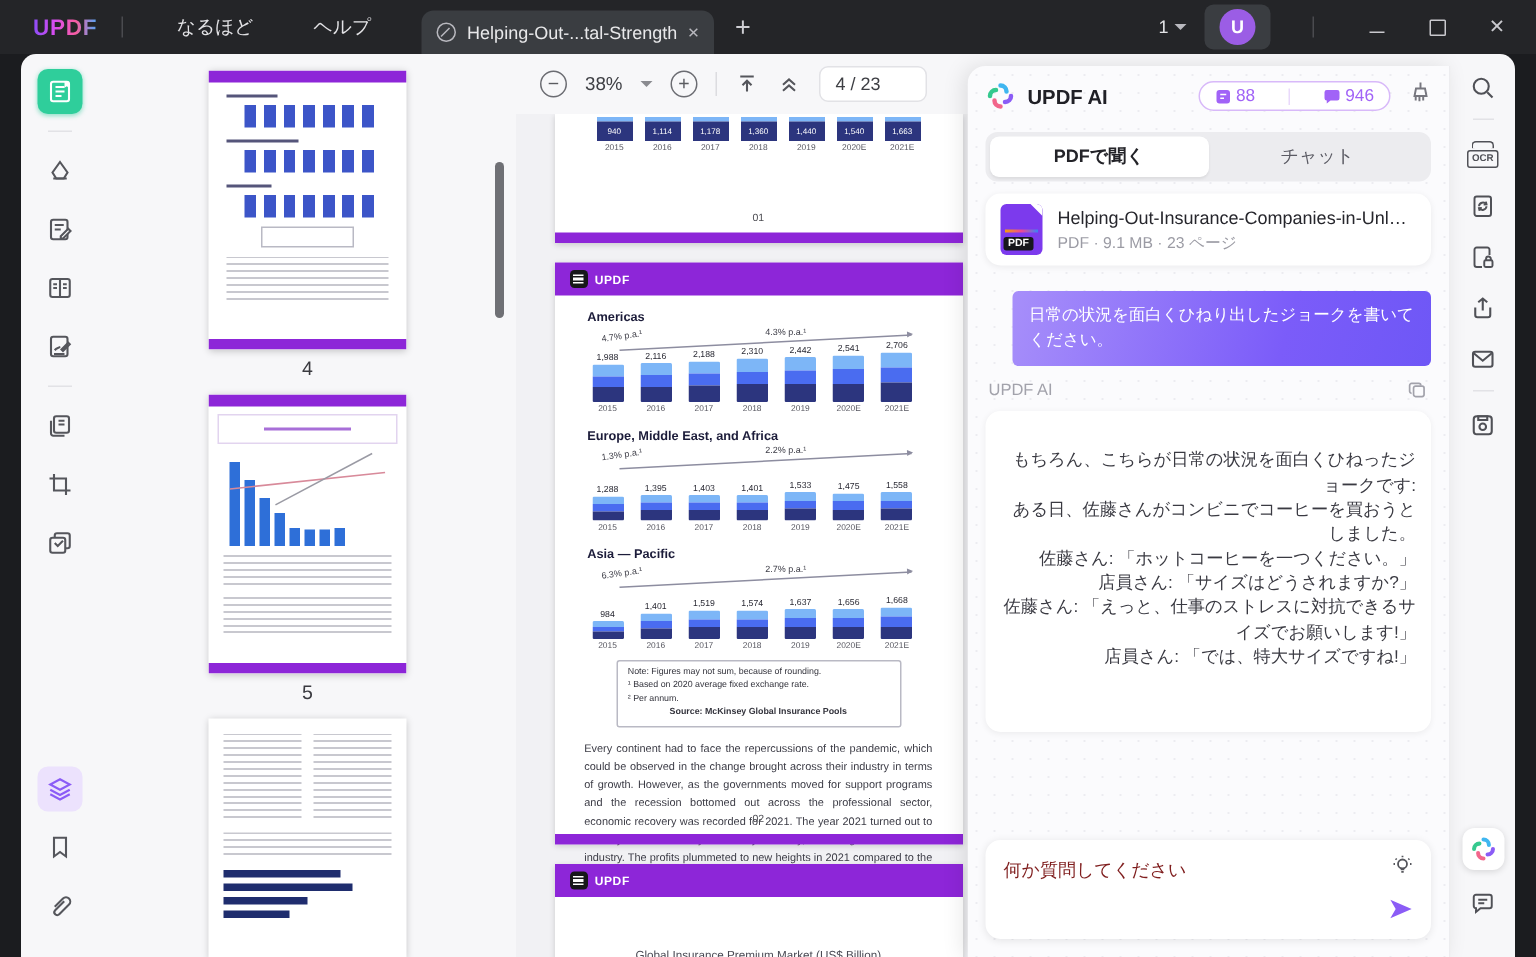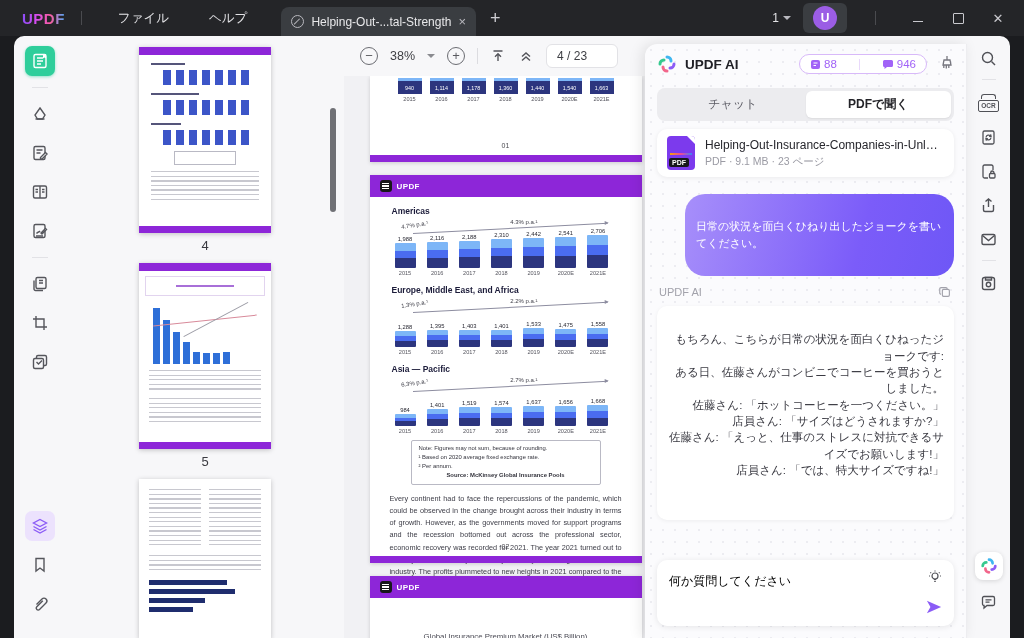--- a/index.html
+++ b/index.html
@@ -108,25 +108,25 @@
   .pdf-ic .rain{position:absolute;left:3px;right:3px;top:17px;height:2px;background:linear-gradient(90deg,#f59e0b,#ec4899,#3b82f6);}
   .pdf-ic .chip{position:absolute;left:2px;bottom:3px;background:#17171c;color:#fff;font-size:7px;font-weight:bold;padding:1px 3px;border-radius:2px;}
   .fc-name{font-size:12px;color:#26262c;white-space:nowrap;overflow:hidden;text-overflow:ellipsis;max-width:248px;}
   .fc-meta{font-size:10.5px;color:#9b9ba4;margin-top:3px;}
   .chat{flex:1;overflow:hidden;padding:0 12px;}
   .msg-card{background:#fff;border-radius:10px;padding:9px 10px;box-shadow:0 1px 4px rgba(0,0,0,.06);font-size:11.5px;line-height:1.42;color:#3a3a42;white-space:pre-line;}
   .msg-first{margin-top:-7px;}
   .actions{display:flex;justify-content:flex-end;align-items:center;gap:13px;margin-top:7px;color:#84848d;}
   .actions svg{width:15px;height:15px;display:block;}
   .a-div{width:1px;height:12px;background:#e2e2e7;}
-  .user-bubble{margin:11px 0 0 28px;background:linear-gradient(105deg,#a78ffa,#7b5cf9 65%,#6e57f6);color:#fff;border-radius:20px;padding:24px 11px;font-size:11px;line-height:1.55;white-space:pre-line;}
+  .user-bubble{margin:11px 0 0 18px;background:linear-gradient(105deg,#a78ffa,#7b5cf9 65%,#6e57f6);color:#fff;border-radius:4px;padding:8px 11px;font-size:11px;line-height:1.55;white-space:pre-line;}
   .ai-label-row{display:flex;justify-content:space-between;align-items:center;margin:9px 2px 0;color:#a2a2ab;font-size:11px;}
   .msg-second{margin-top:7px;text-align:right;}
   .input-box{margin:10px 12px 12px;background:#fff;border-radius:10px;box-shadow:0 1px 6px rgba(0,0,0,.09);height:66px;position:relative;padding:11px 12px;flex:none;}
-  .ph{font-size:12px;color:#000000;}
+  .ph{font-size:12px;color:#7f1d1d;}
   .bulb{position:absolute;top:9px;right:11px;color:#55565c;}
   .send{position:absolute;bottom:7px;right:11px;color:#8b5cf6;}
 
   
   .tools-right{position:absolute;right:0;top:0;width:43px;height:100%;display:flex;flex-direction:column;align-items:center;padding:14px 0 10px;color:#505157;}
   .rt-btn{margin-bottom:17px;display:flex;align-items:center;justify-content:center;}
   .rt-btn svg{width:17px;height:17px;display:block;}
   .rt-div{width:14px;height:1px;background:#e2e2e6;margin:-5px 0 14px;}
   .ocr-ic{display:flex;flex-direction:column;align-items:center;gap:1px;}
   .ocr-lid{width:15px;height:5px;border:1.3px solid #505157;border-bottom:none;border-radius:3px 3px 0 0;}
@@ -134,21 +134,21 @@
   .ai-fab{width:28px;height:28px;background:#fff;border-radius:8px;box-shadow:0 1px 5px rgba(0,0,0,.14);display:flex;align-items:center;justify-content:center;margin-bottom:14px;}
 </style>
 </head>
 <body>
 
 <div id="stage">
 
   <div class="titlebar">
     <span class="logo">UPDF</span>
     <span class="tb-div"></span>
-    <span class="menu-item">ファイル</span>
+    <span class="menu-item">なるほど</span>
     <span class="menu-item">ヘルプ</span>
     <div class="doc-tab">
       <span class="tab-ic"></span>
       <span class="t-label">Helping-Out-...tal-Strength</span>
       <span class="t-close">×</span>
     </div>
     <span class="new-tab">+</span>
     <div class="tb-right">
       <span class="win-count">
         <span>1</span>
@@ -633,22 +633,22 @@
           </span>
         </span>
         <span class="broom">
           <svg width="17" height="17" viewBox="0 0 17 17" fill="none" stroke="currentColor" stroke-width="1.3">
               <path d="M10 2v4M7 6h6l1 5H6z"></path>
               <path d="M6.8 11v3M9.3 11v3.5M11.8 11v3"></path>
             </svg>
         </span>
       </div>
       <div class="ai-tabs">
+        <span class="ai-tab active">PDFで聞く</span>
         <span class="ai-tab">チャット</span>
-        <span class="ai-tab active">PDFで聞く</span>
       </div>
       <div class="file-card">
         <span class="pdf-ic">
             <span class="rain"></span>
             <span class="chip">PDF</span>
           </span>
         <span style="min-width:0">
           <div class="fc-name">Helping-Out-Insurance-Companies-in-Unlock...</div>
           <div class="fc-meta">PDF · 9.1 MB · 23 ページ</div>
         </span>

